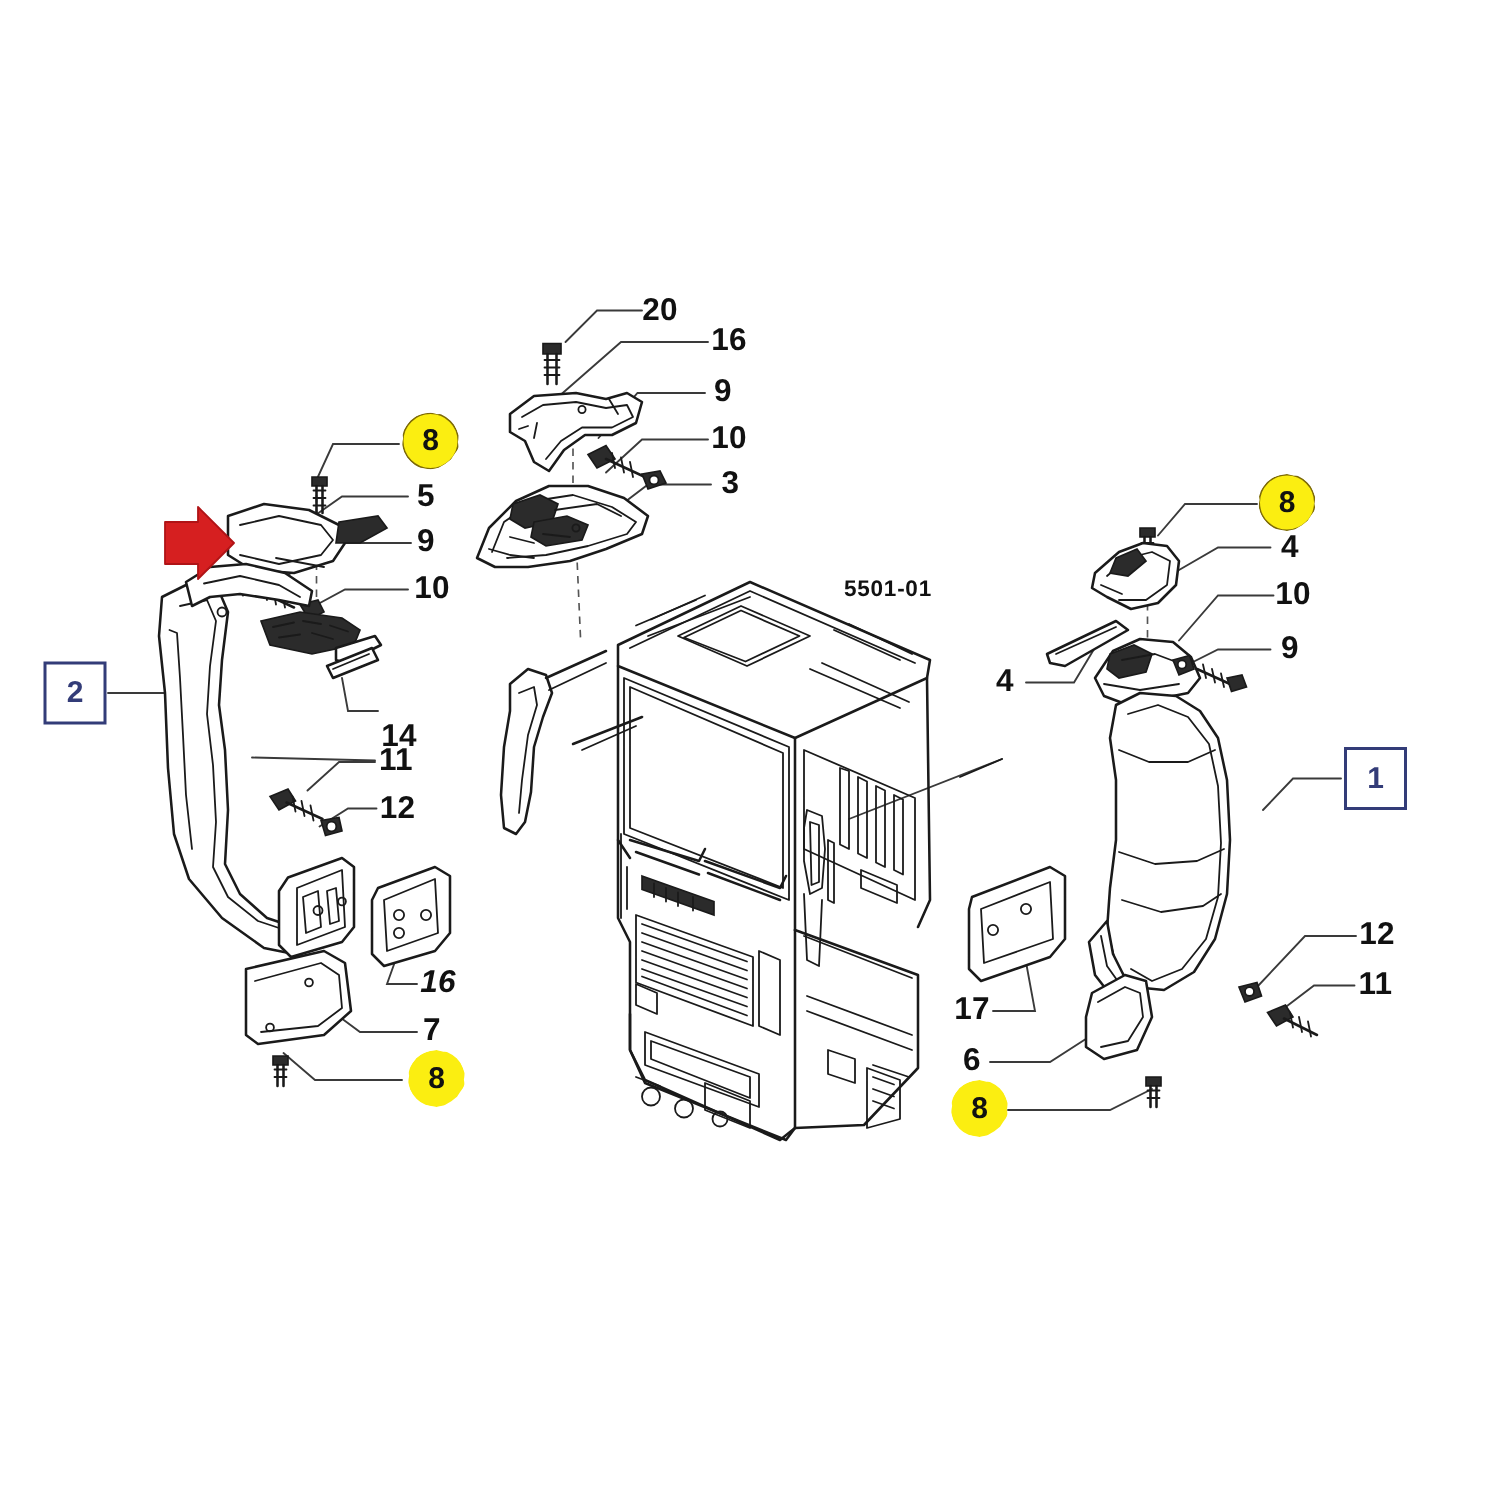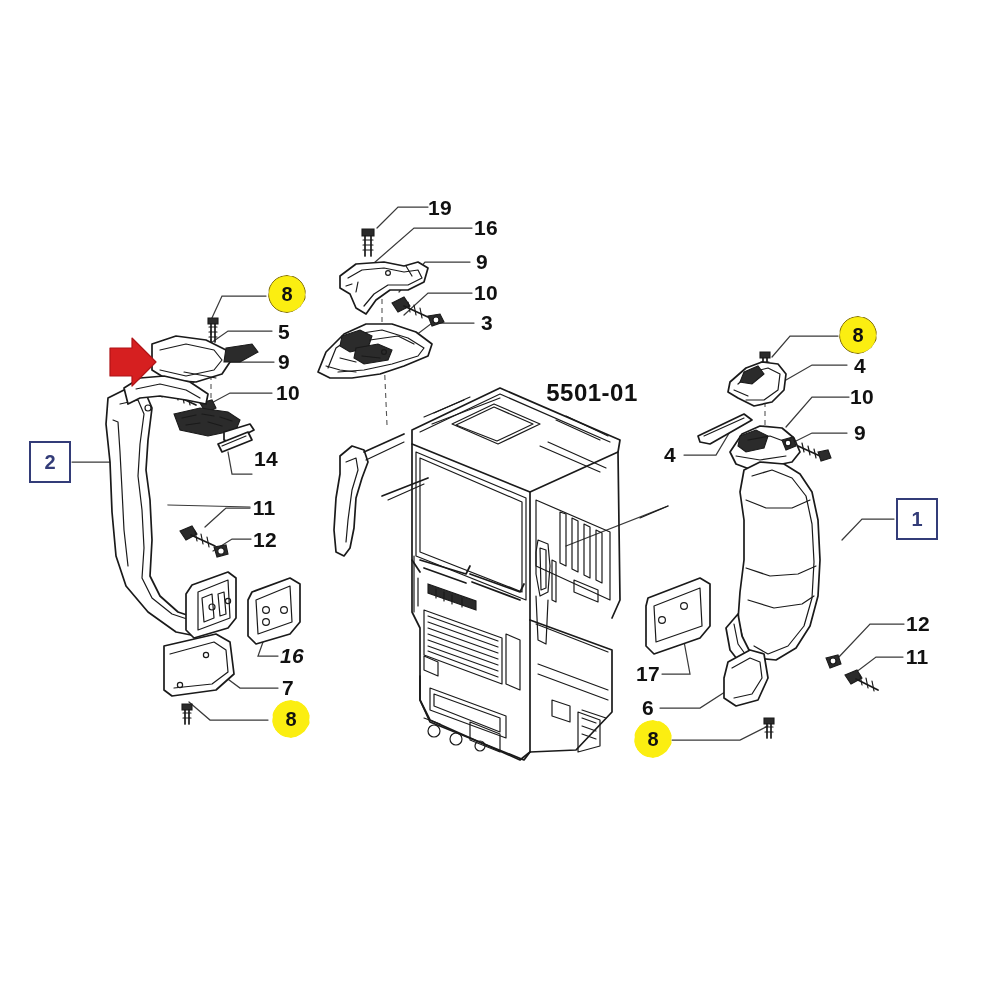--- a/index.html
+++ b/index.html
@@ -18,21 +18,21 @@
     position:absolute;
     font-size:21px;
     font-weight:700;
     color:#111111;
     letter-spacing:.2px;
     white-space:nowrap;
     transform:translate(-50%,-50%);
     line-height:1;
   }
   .lbl.partno{
-    font-size:24px;
+    font-size:15px;
     font-weight:700;
     letter-spacing:.5px;
   }
 
   
   .cal-yellow{
     position:absolute;
     width:38px;height:38px;
     transform:translate(-50%,-50%);
   }
@@ -384,29 +384,29 @@
 
     <g>
       <path d="M110 348 L 132 348 L 132 338 L 156 362 L 132 386 L 132 376 L 110 376 Z" fill="#d61f20" stroke="#b01316" stroke-width="1.2" stroke-linejoin="round"></path>
     </g>
   </svg>
 
   <div id="labels">
 
     <div class="lbl partno" style="left:592px;top:393px;">5501-01</div>
 
-    <div class="lbl" style="left:440px;top:207px;">19</div>
+    <div class="lbl" style="left:440px;top:207px;">20</div>
     <div class="lbl" style="left:486px;top:227px;">16</div>
     <div class="lbl" style="left:482px;top:261px;">9</div>
     <div class="lbl" style="left:486px;top:292px;">10</div>
     <div class="lbl" style="left:487px;top:322px;">3</div>
     <div class="lbl" style="left:284px;top:331px;">5</div>
     <div class="lbl" style="left:284px;top:361px;">9</div>
     <div class="lbl" style="left:288px;top:392px;">10</div>
-    <div class="lbl" style="left:266px;top:458px;text-align:right;">14</div>
+    <div class="lbl" style="left:266px;top:491px;text-align:right;">14</div>
     <div class="lbl" style="left:264px;top:507px;">11</div>
     <div class="lbl" style="left:265px;top:539px;">12</div>
     <div class="lbl" style="left:292px;top:655px;font-style:italic;">16</div>
     <div class="lbl" style="left:288px;top:687px;">7</div>
     <div class="lbl" style="left:860px;top:365px;">4</div>
     <div class="lbl" style="left:862px;top:396px;">10</div>
     <div class="lbl" style="left:860px;top:432px;">9</div>
     <div class="lbl" style="left:670px;top:454px;">4</div>
     <div class="lbl" style="left:648px;top:673px;">17</div>
     <div class="lbl" style="left:648px;top:707px;">6</div>

